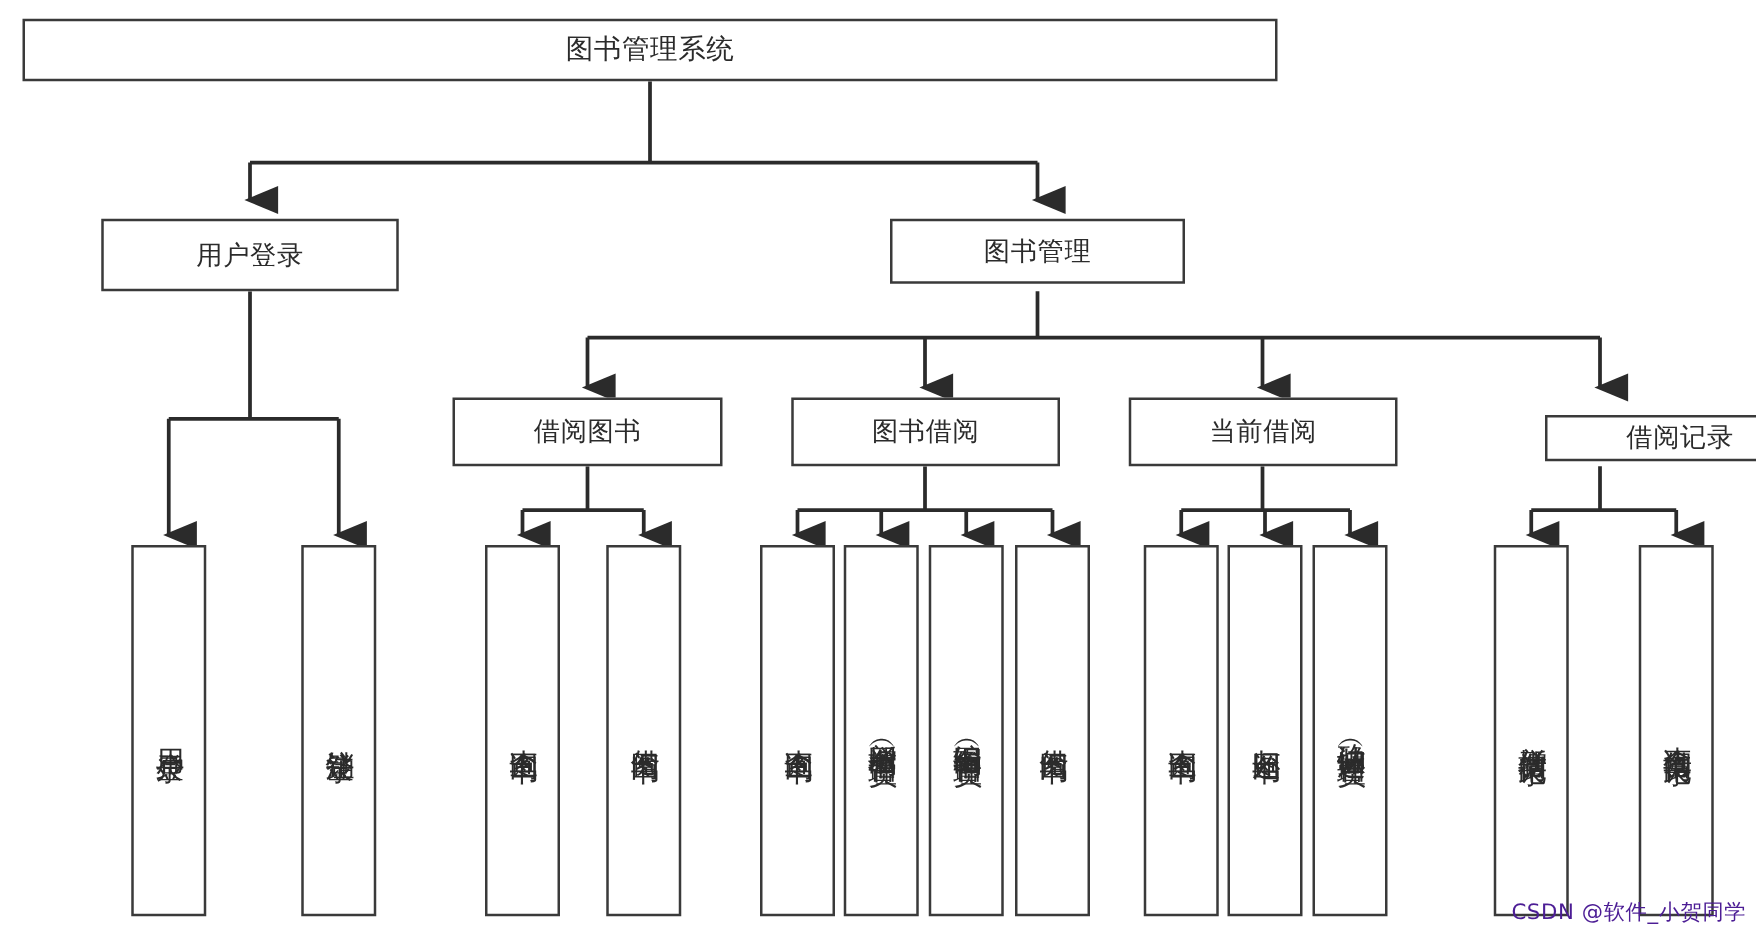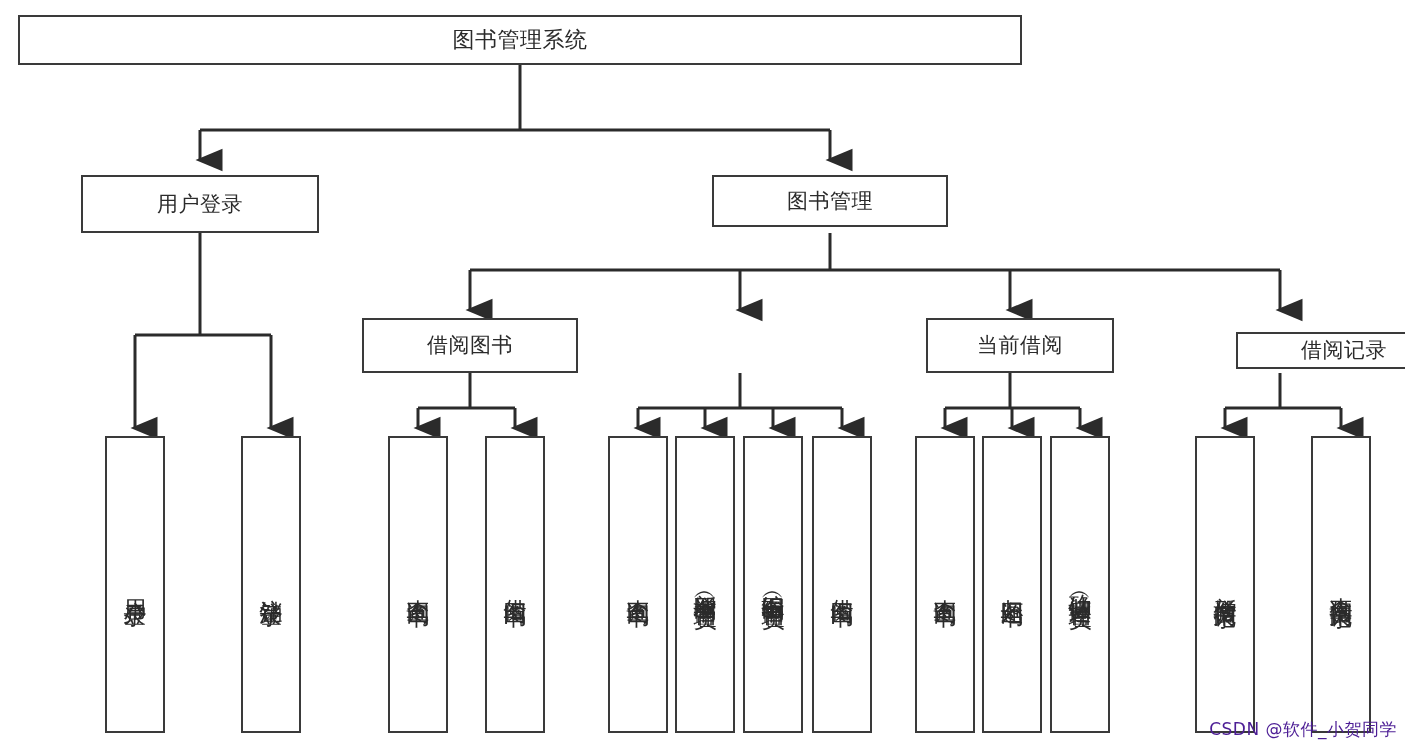--- a/index.html
+++ b/index.html
@@ -134,21 +134,24 @@
   <div class="node horizontal" style="left:81px; top:175px; width:238px; height:58px;">
     <span class="node-label">用户登录</span>
   </div>
   <div class="node horizontal" style="left:712px; top:175px; width:236px; height:52px;">
     <span class="node-label">图书管理</span>
   </div>
 
   <div class="node horizontal" style="left:362px; top:318px; width:216px; height:55px;">
     <span class="node-label">借阅图书</span>
   </div>
-  <div class="node horizontal" style="left:903px; top:318px; width:188px; height:55px;margin-left:23px;">
+  <div class="node horizontal" style="left:633px; top:318px; width:215px; height:55px;">
+    <span class="node-label">图书借阅</span>
+  </div>
+  <div class="node horizontal" style="left:903px; top:318px; width:215px; height:55px;">
     <span class="node-label">当前借阅</span>
   </div>
   <div class="node horizontal" style="left:1236px; top:318px; width:216px; height:37px;margin-top:14px;">
     <span class="node-label">借阅记录</span>
   </div>
 
   <div class="node vertical" style="left:105px; top:436px; width:60px; height:297px;">
     <span class="node-label">用户登录</span>
   </div>
   <div class="node vertical" style="left:241px; top:436px; width:60px; height:297px;">

